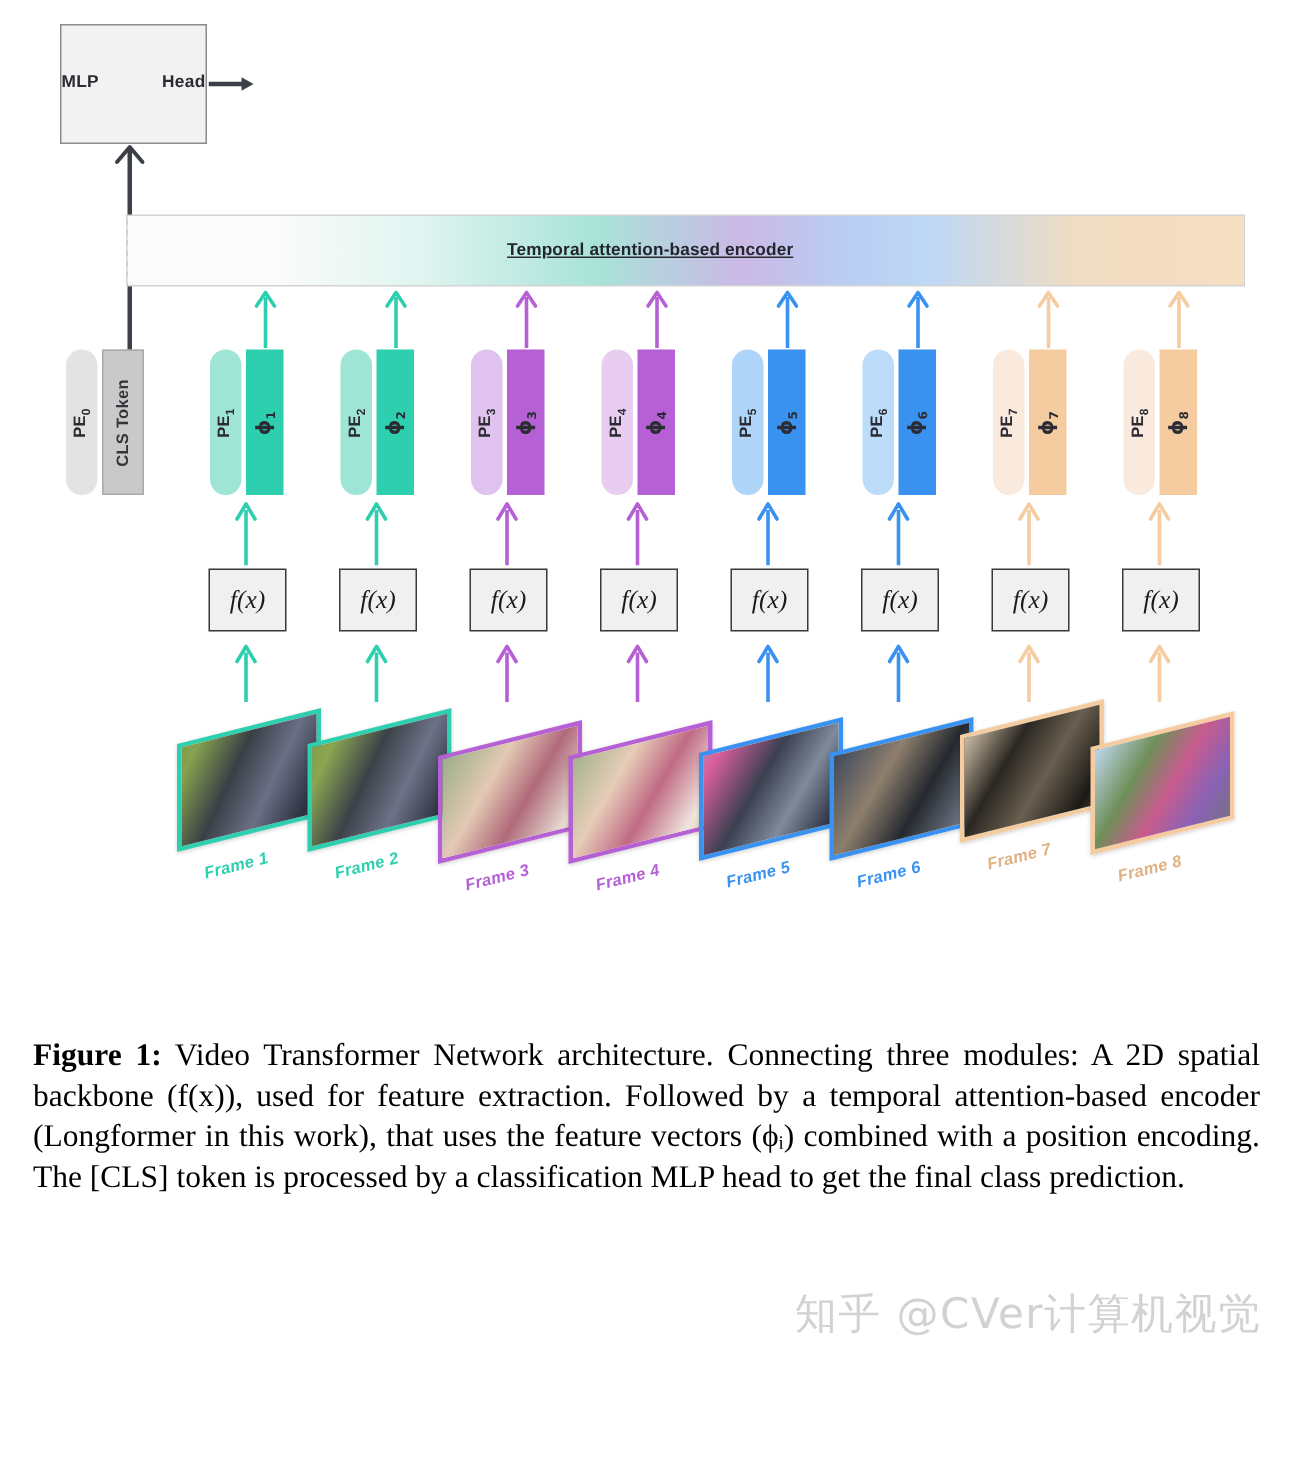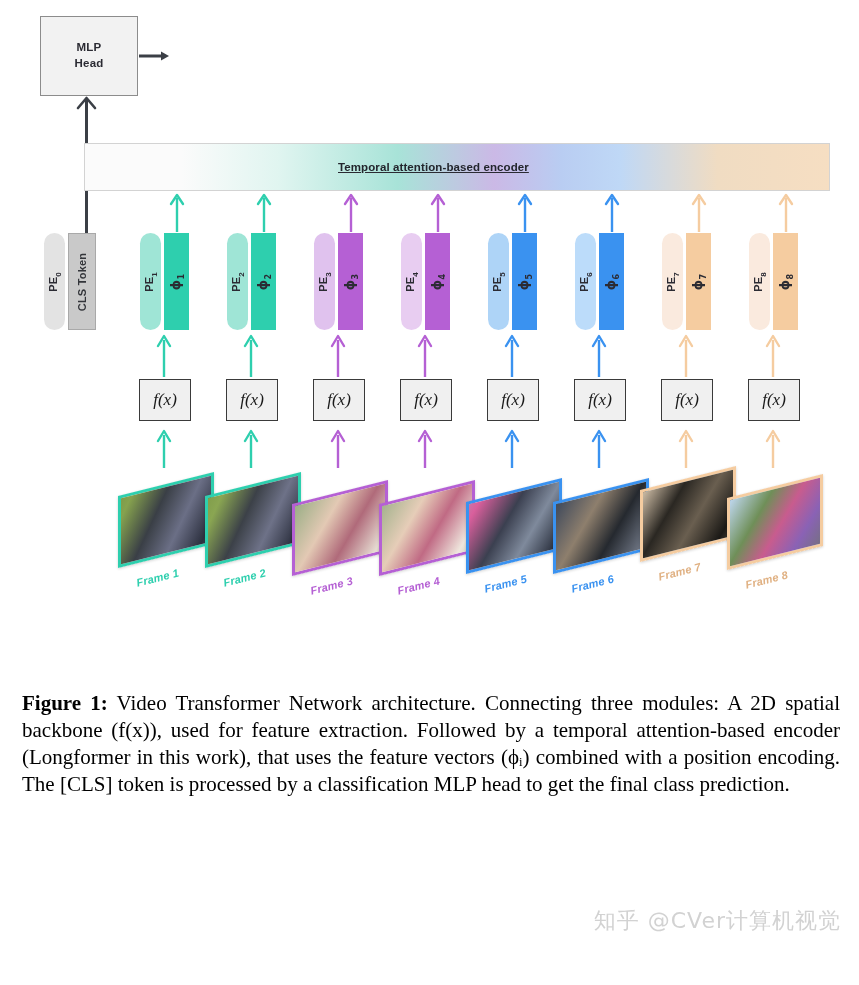--- a/index.html
+++ b/index.html
@@ -3,21 +3,21 @@
 <meta charset="utf-8">
 <style>
   html,body{margin:0;padding:0;background:#ffffff;}
   body{width:859px;height:985px;position:relative;overflow:hidden;
        font-family:"Liberation Sans",sans-serif;color:#2b2b33;}
 
   .figure{position:absolute;left:0;top:0;width:859px;height:660px;}
 
   
   .topbox{position:absolute;background:#f2f2f2;border:1.5px solid #8c8c8c;
-          display:flex;flex-direction:column;align-items:center;justify-content:center;
+          display:flex;align-items:center;justify-content:space-between;
           font-weight:700;font-size:11.5px;line-height:1.35;letter-spacing:.2px;color:#2b2b33;}
   #mlp-head{left:40px;top:16px;width:96px;height:78px;}
   #class-id{left:172px;top:16px;width:96px;height:78px;}
   #class-id .sub{font-style:italic;font-weight:700;font-size:11px;margin-top:2px;}
 
   
   .harrow{position:absolute;left:139px;top:51px;width:31px;height:10px;}
 
   
   .vline{position:absolute;left:85px;top:99px;width:3px;background:#3b3f46;}
@@ -67,21 +67,21 @@
      border:3px solid #000;box-sizing:border-box;overflow:hidden;
      box-shadow:0 1px 3px rgba(0,0,0,.18);}
   .frame .img{position:absolute;inset:0;transform:skewY(14deg) scale(1.35);}
   .frame-label{position:absolute;font-size:11px;font-weight:700;font-style:italic;
      transform:rotate(-14deg);transform-origin:left top;white-space:nowrap;letter-spacing:.2px;}
 
   
   #caption{position:absolute;left:22px;top:690px;width:818px;
      font-family:"Liberation Serif",serif;font-size:21px;line-height:1.29;
      color:#000;text-align:justify;}
-  #watermark{position:absolute;right:18px;top:906px;font-size:22px;color:#d2d2d2;
+  #watermark{position:absolute;right:18px;top:857px;font-size:28px;color:#d2d2d2;
      font-family:"DejaVu Sans",sans-serif;letter-spacing:1px;}
 </style>
 </head>
 <body>
 
 <div class="figure">
 
   <div class="topbox" id="mlp-head">
     <div>MLP</div>
     <div>Head</div>

